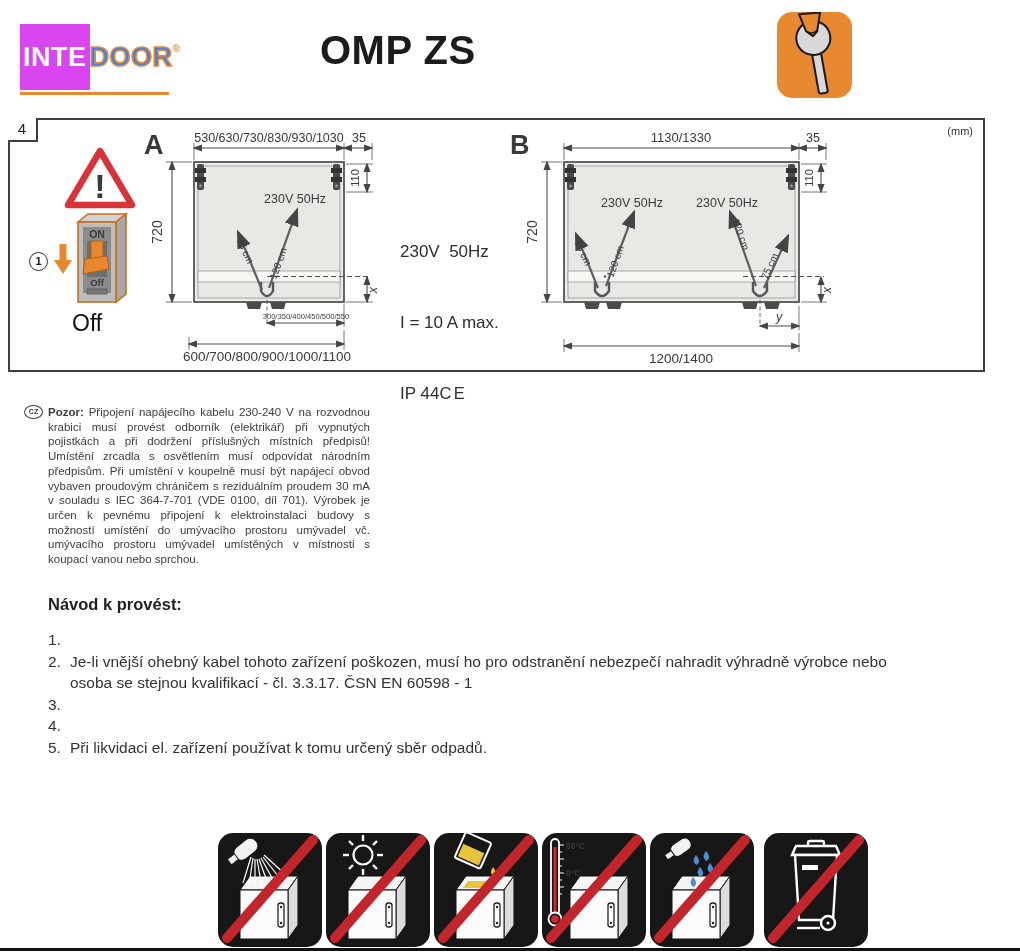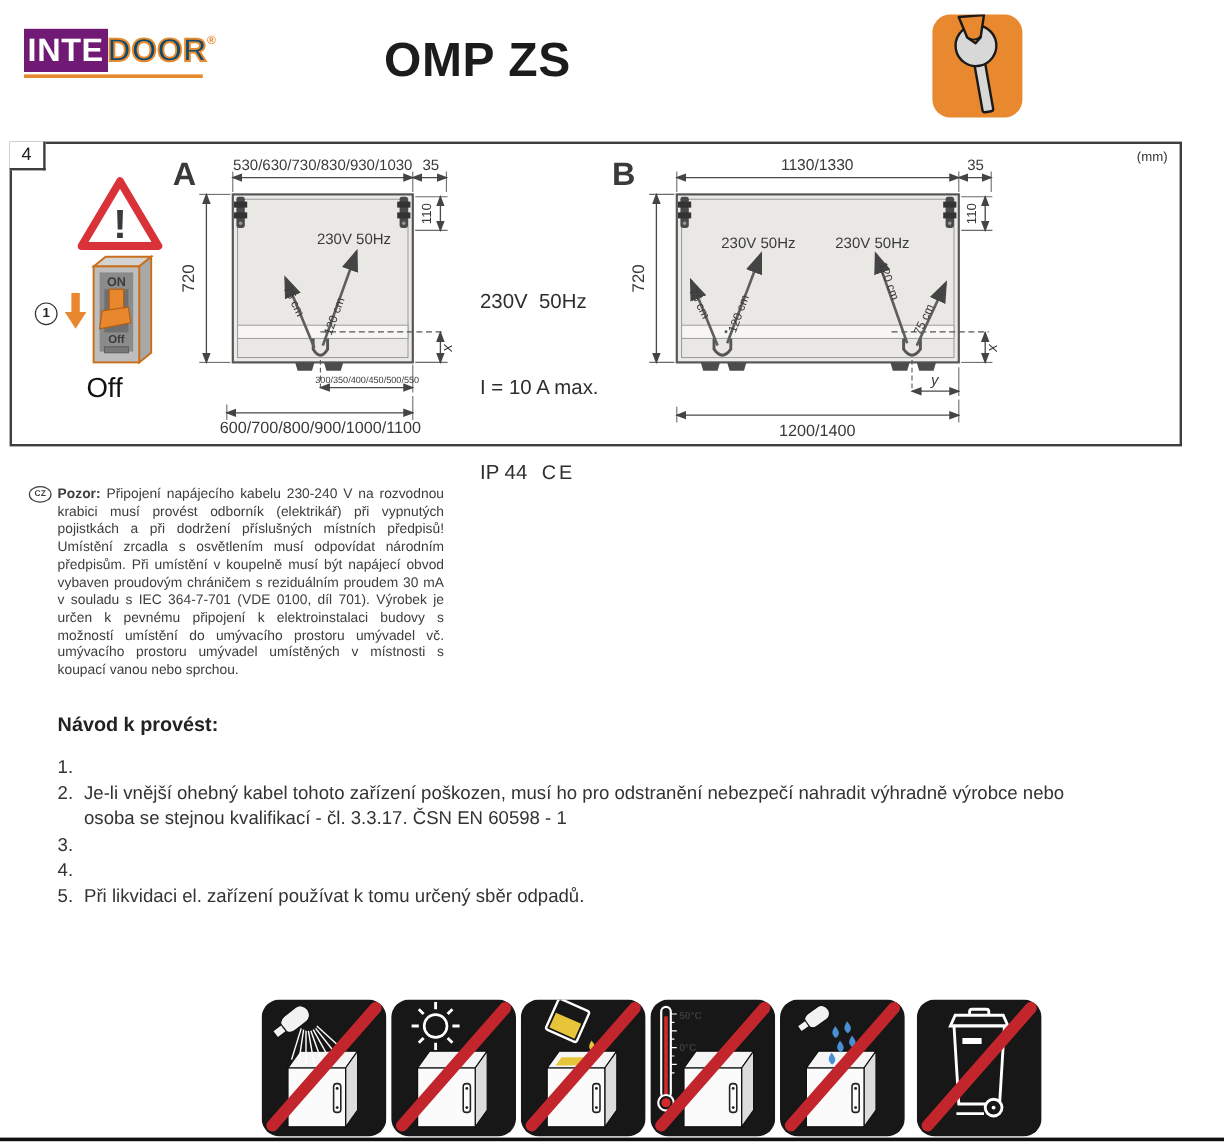--- a/index.html
+++ b/index.html
@@ -1,30 +1,30 @@
 <!DOCTYPE html>
 <html><head>
 <meta charset="utf-8">
 <style>
   html,body{margin:0;padding:0;background:#ffffff;font-family:"Liberation Sans",sans-serif;}
   #page{position:relative;width:1020px;height:952px;background:#fff;overflow:hidden;color:#222;}
   .abs{position:absolute;}
   
-  .logo-box{background:#701a75;color:#fff;font-weight:bold;font-size:27px;line-height:36px;padding:0 3px;letter-spacing:.5px;display:inline-block;}
-  .logo-door{color:#0c4a6e;-webkit-text-stroke:1.6px #E8892E;font-weight:bold;font-size:27px;letter-spacing:.5px;}
+  .logo-box{background:#d946ef;color:#fff;font-weight:bold;font-size:27px;line-height:36px;padding:15px 3px;letter-spacing:.5px;display:inline-block;}
+  .logo-door{color:#3b82f6;-webkit-text-stroke:1.6px #E8892E;font-weight:bold;font-size:27px;letter-spacing:.5px;}
   .logo-reg{color:#E8892E;font-size:10px;vertical-align:14px;font-weight:bold;}
   .logo-underline{background:#E8892E;height:3px;}
   .page-title{font-size:40px;font-weight:bold;color:#1c1c1c;text-align:left;letter-spacing:.5px;}
   .wrench-tile{background:#E8882F;border-radius:15px;}
   
   .panel{border:2px solid #3e3e3e;background:#fff;}
   .corner-num{border-right:2px solid #3e3e3e;border-bottom:2px solid #3e3e3e;width:28px;height:22px;font-size:15px;text-align:center;line-height:22px;color:#222;background:#fff;}
   .units{font-size:11px;color:#333;}
   .specs{font-size:17px;color:#2e2e2e;line-height:1.4;white-space:pre-wrap;}
-  .ce{letter-spacing:2.5px;font-size:16.5px;margin-left:12px;}
+  .ce{letter-spacing:2.5px;font-size:16.5px;margin-left:0;}
   .step-circle{width:17px;height:17px;border:1.6px solid #333;border-radius:50%;font-size:11px;font-weight:bold;text-align:center;line-height:17px;color:#222;background:#fff;}
   .off-caption{font-size:23px;color:#111;}
   svg text{font-family:"Liberation Sans",sans-serif;fill:#3a3a3a;}
   
   .note{width:322px;font-size:11.5px;line-height:14.7px;text-align:justify;color:#3d3d3d;position:relative;}
   .cz-badge{position:absolute;left:-24px;top:0px;width:17px;height:12px;border:1.2px solid #3d3d3d;border-radius:50%;font-size:7px;font-weight:bold;text-align:center;line-height:12px;color:#3d3d3d;background:#fff;}
   
   .mh{font-size:16.5px;font-weight:bold;color:#222;}
   .mitem{display:flex;font-size:15.5px;line-height:21.5px;color:#333;}
   .mnum{width:22px;flex:0 0 22px;}

